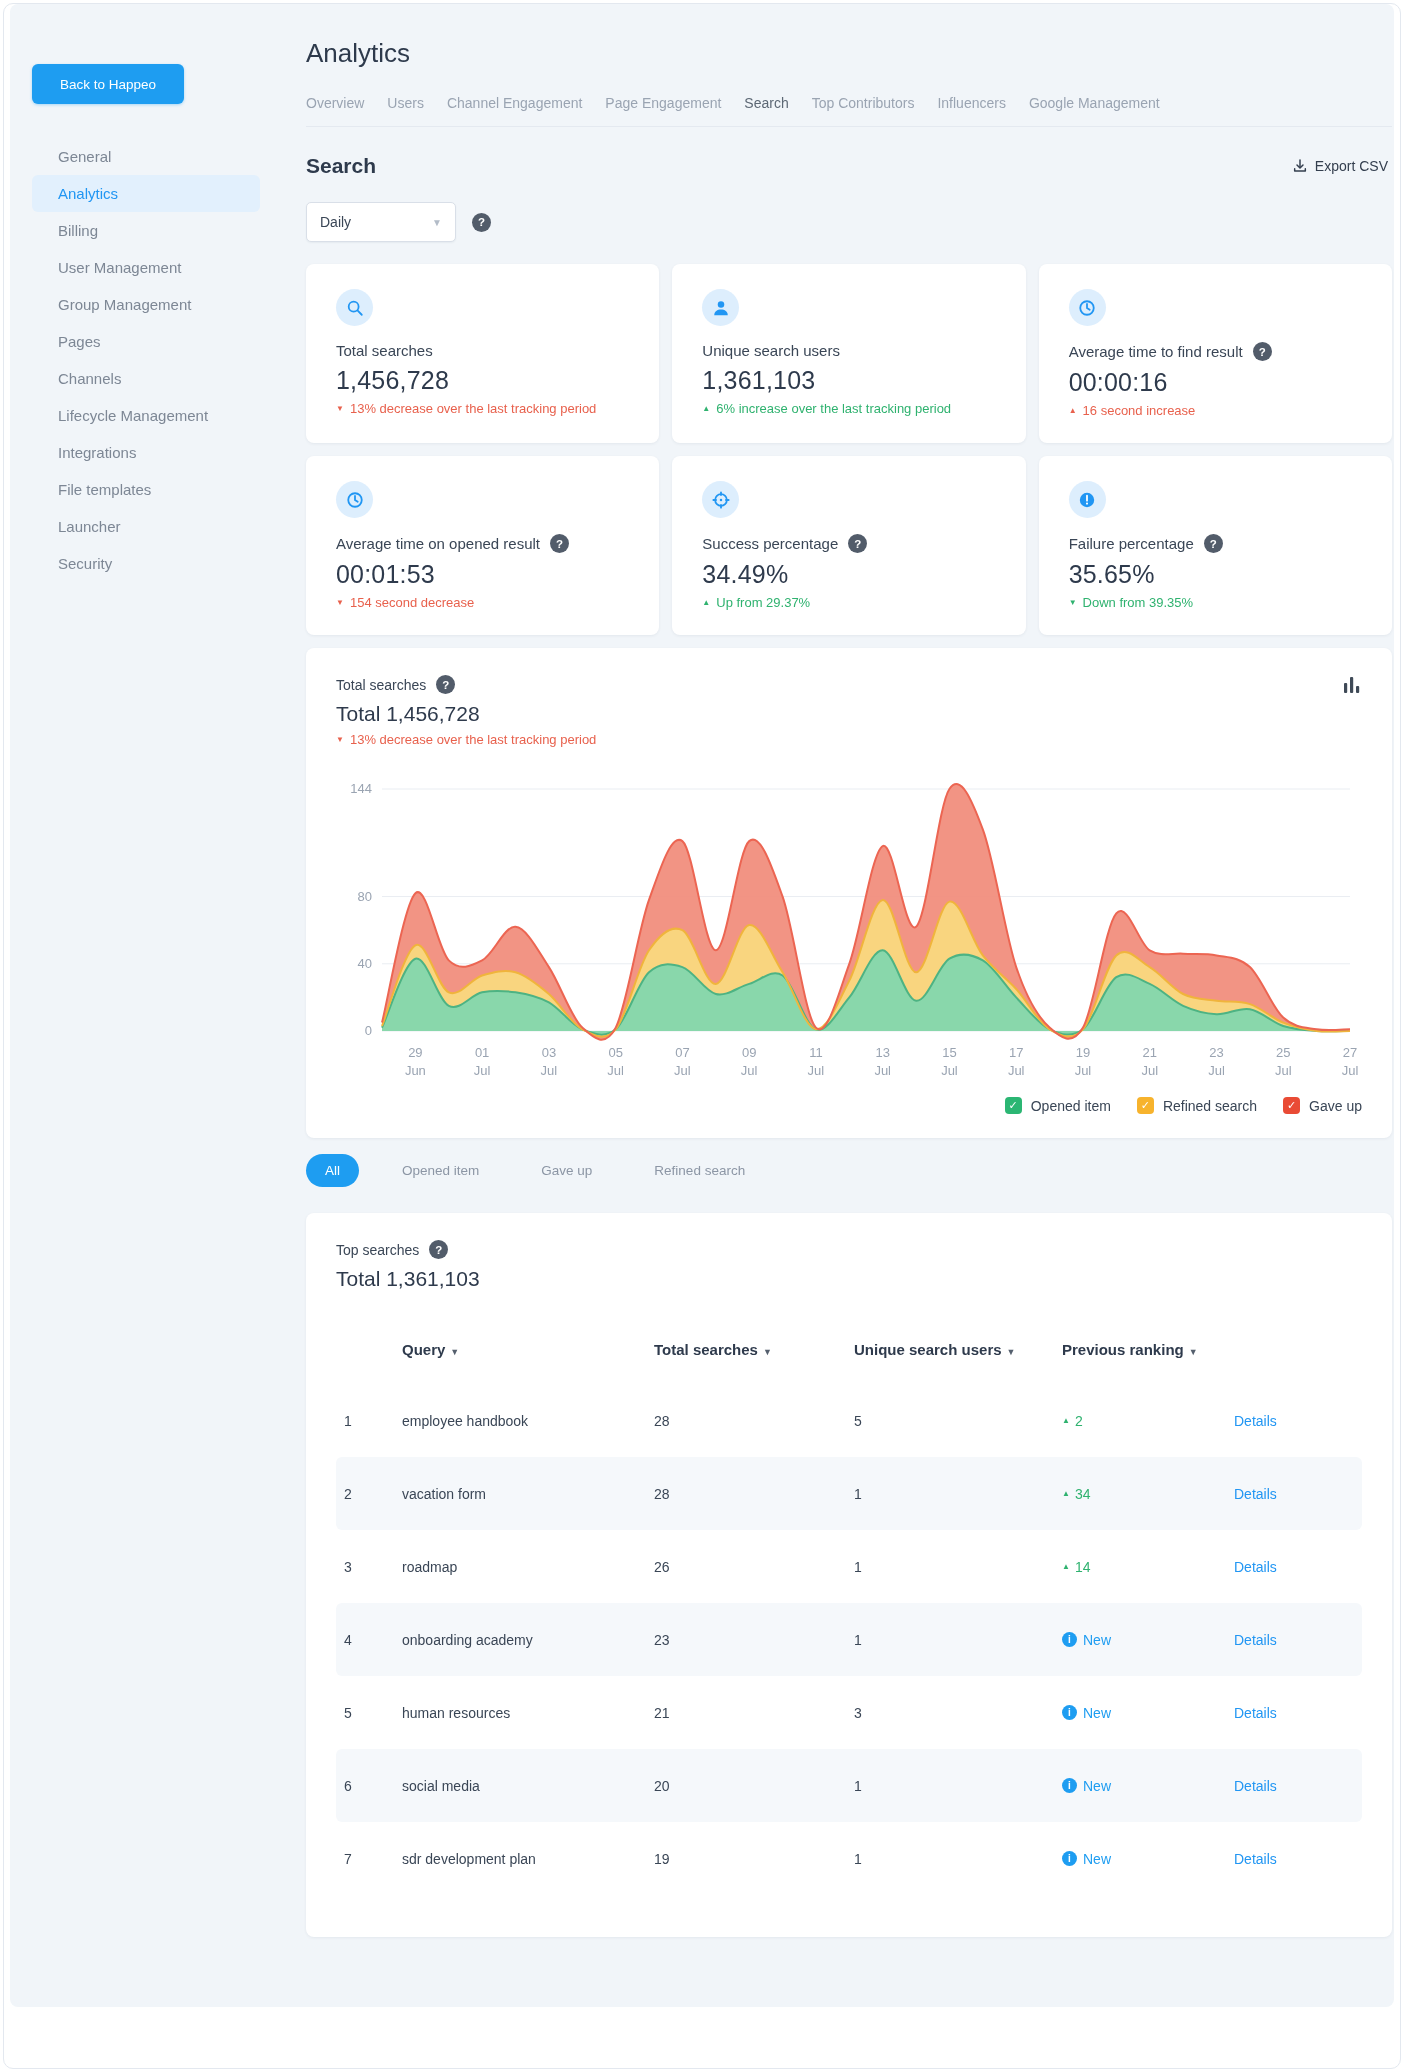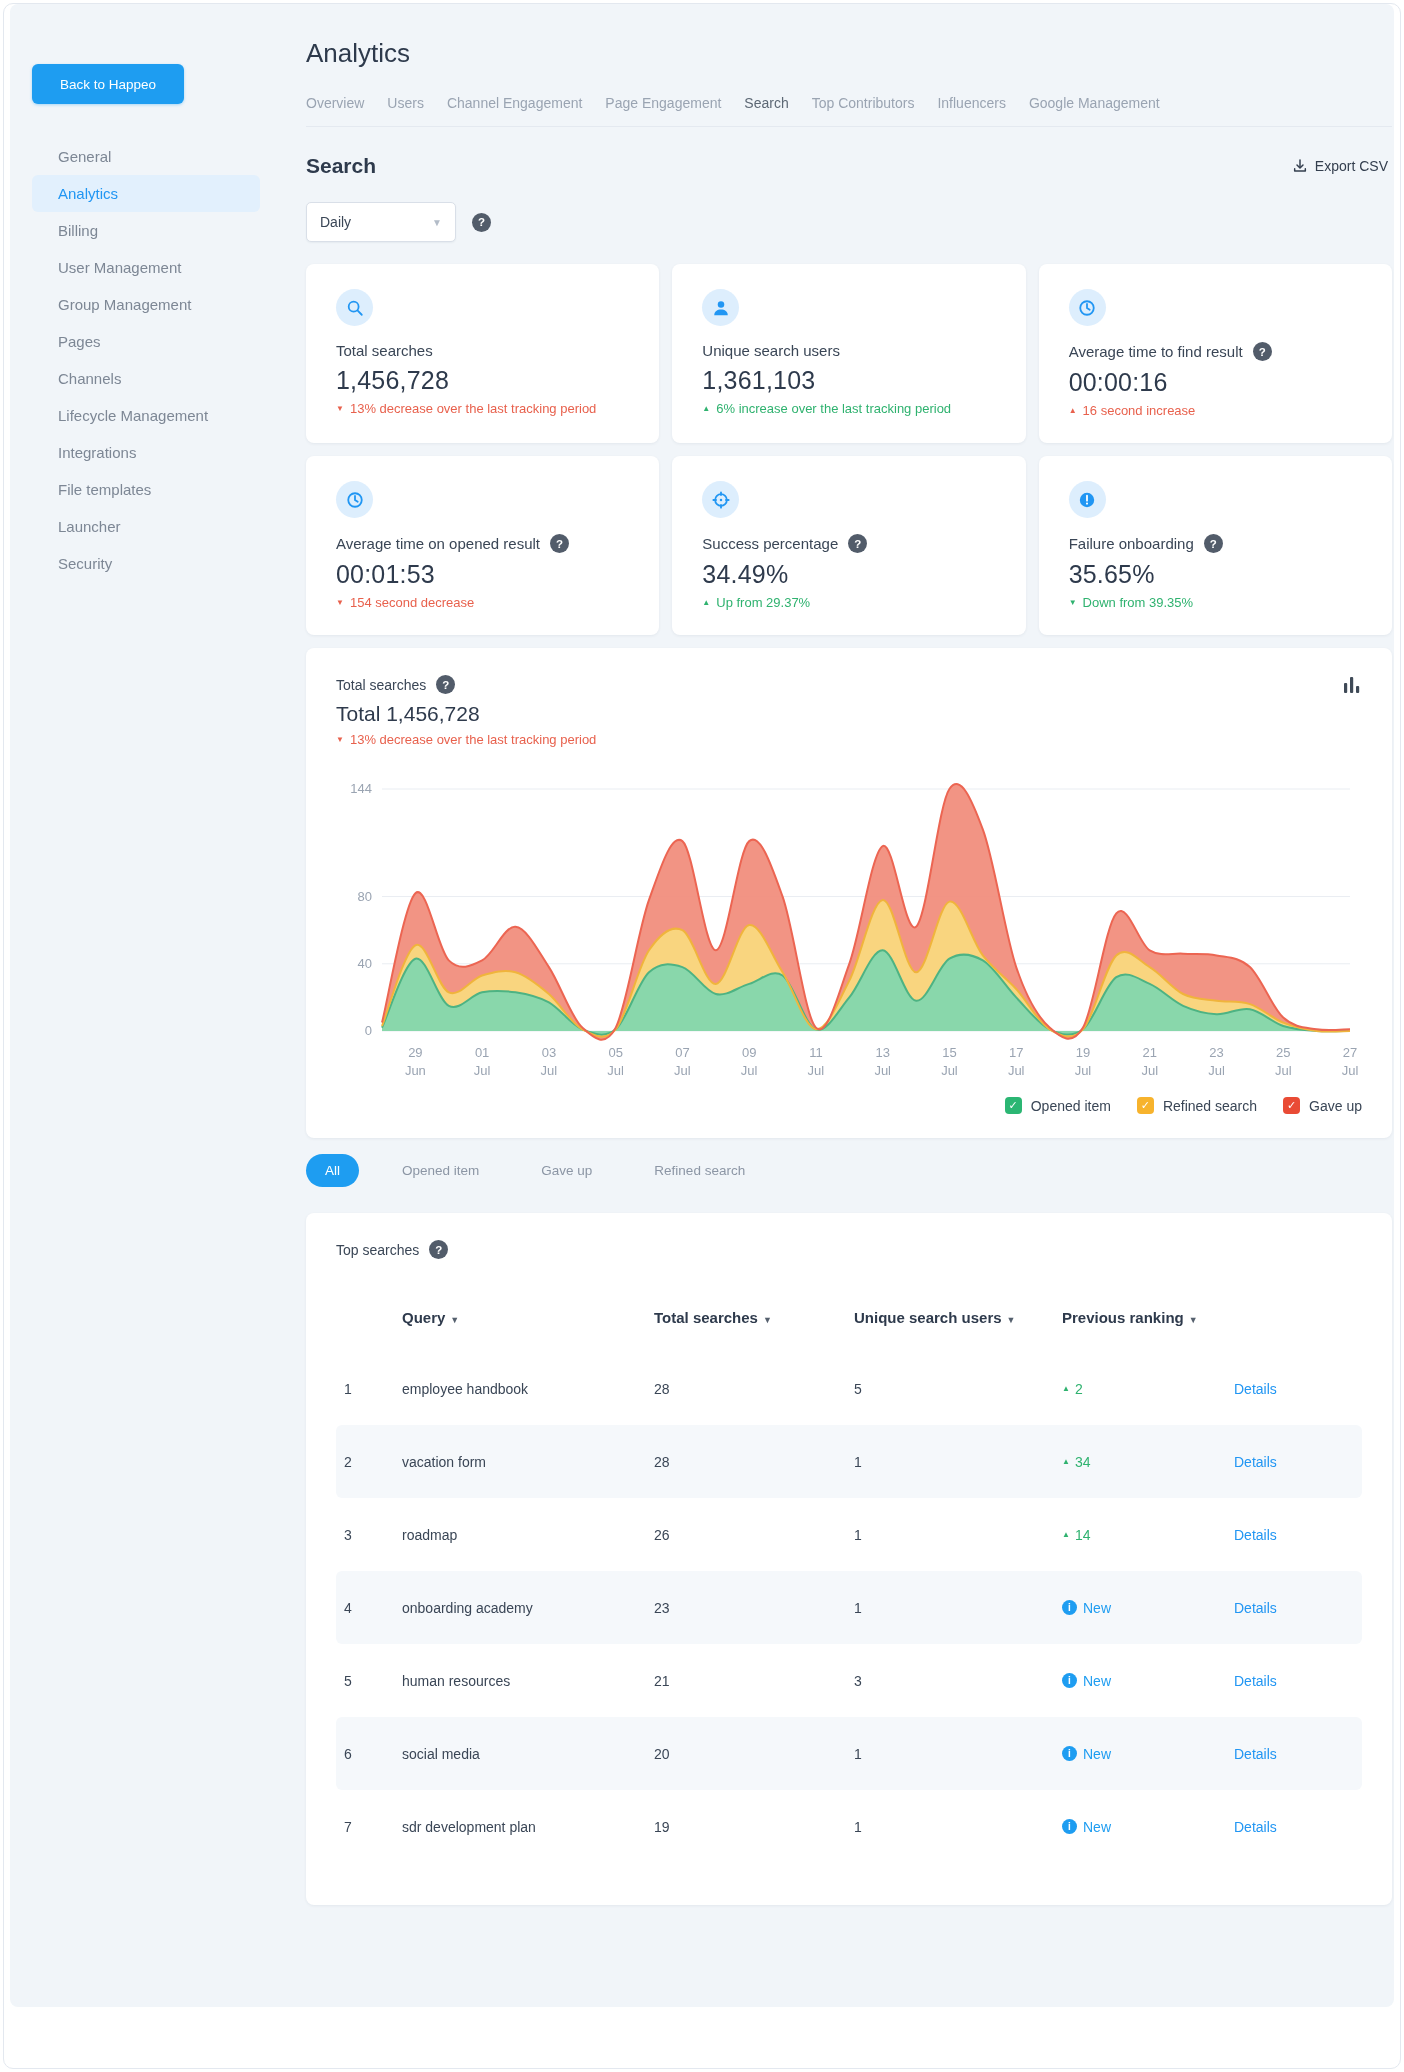--- a/index.html
+++ b/index.html
@@ -224,21 +224,21 @@
           </div>
           <div class="card">
             <div class="card-icon">
               <svg width="18" height="18" viewBox="0 0 20 20">
                 <circle cx="10" cy="10" r="8" fill="#2196f3"></circle>
                 <path d="M10 5.2v5.6" stroke="#fff" stroke-width="2" stroke-linecap="round"></path>
                 <circle cx="10" cy="14" r="1.2" fill="#fff"></circle>
               </svg>
             </div>
             <div class="card-label">
-              <span>Failure onboarding</span>
+              <span>Failure percentage</span>
               <span class="help-badge">?</span>
             </div>
             <div class="card-value">35.65%</div>
             <div class="delta green">
               <span class="tri">▼</span>
               <span>Down from 39.35%</span>
             </div>
           </div>
         </div>
 
@@ -328,20 +328,21 @@
           <div class="pill">Opened item</div>
           <div class="pill">Gave up</div>
           <div class="pill">Refined search</div>
         </div>
 
       <div class="table-card">
         <div class="ts-label">
           <span>Top searches</span>
           <span class="help-badge">?</span>
         </div>
+        <div class="ts-total">Total 1,361,103</div>
         <table class="queries">
           <thead id="table-head">
               <tr>
                 <th style="width:58px"></th>
                 <th style="width:252px">Query<span class="sort">▼</span></th>
                 <th style="width:200px">Total searches<span class="sort">▼</span></th>
                 <th style="width:208px">Unique search users<span class="sort">▼</span></th>
                 <th style="width:172px">Previous ranking<span class="sort">▼</span></th>
                 <th></th>
               </tr>

